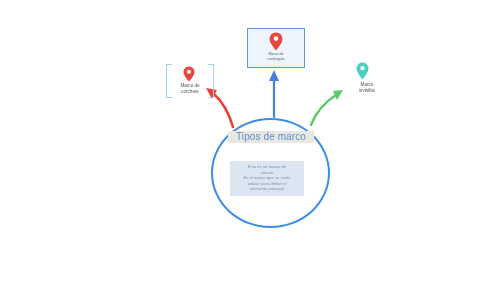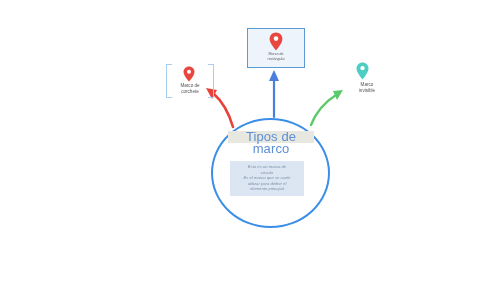--- a/index.html
+++ b/index.html
@@ -30,21 +30,21 @@
     box-sizing: border-box;
   }
   #circle-title {
     position: absolute;
     left: 228px;
     top: 131px;
     width: 86px;
     height: 12px;
     background: #e9e8e0;
     color: #5b8fd4;
-    font-size: 13px;
+    font-size: 10px;
     line-height: 12px;
     text-align: center;
     letter-spacing: 0.1px;
   }
   #circle-body {
     position: absolute;
     left: 230px;
     top: 161px;
     width: 74px;
     background: #dce6f2;

